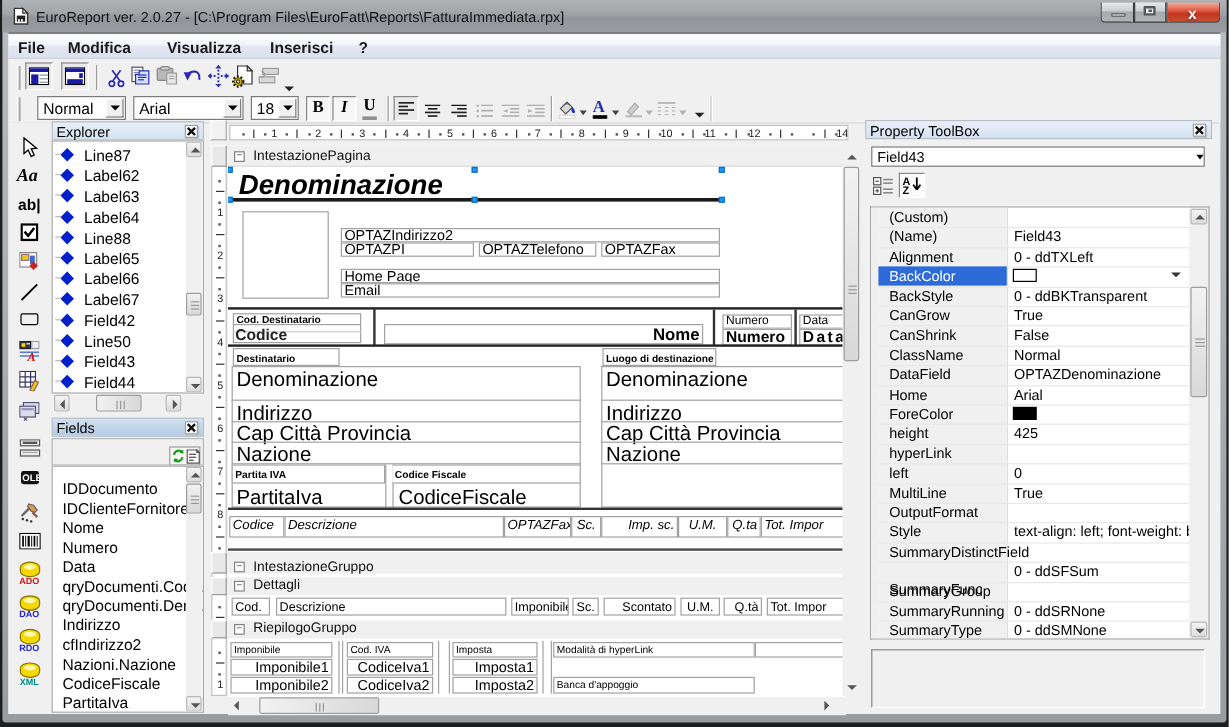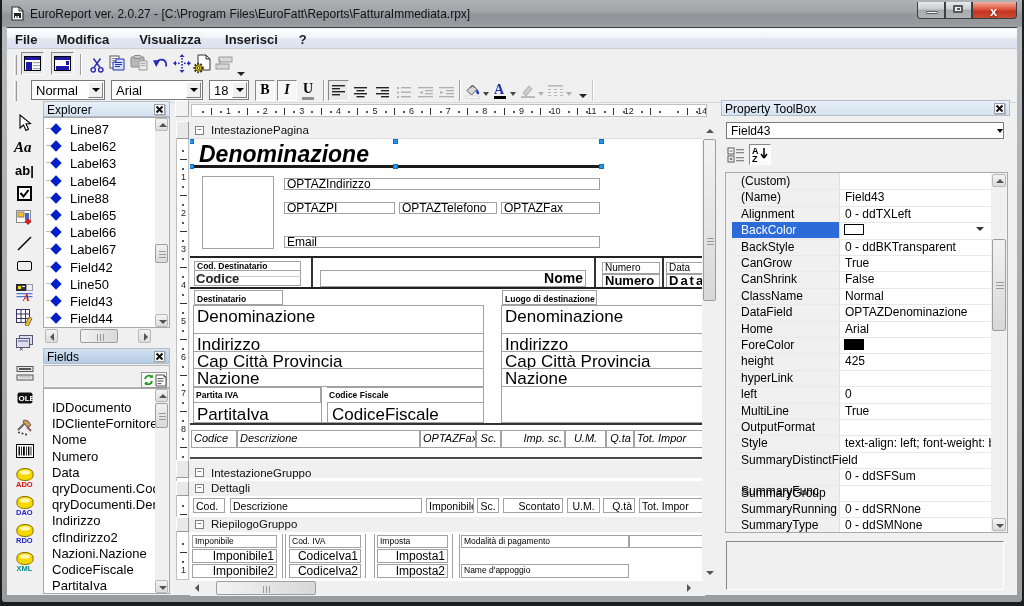--- a/index.html
+++ b/index.html
@@ -592,24 +592,25 @@
   <div class="a" style="left:0px;top:44px;width:412px;height:2.5px;background:#1a1a1a"></div>
   <div class="a" style="left:9px;top:19.5px;font:bold italic 23px 'Liberation Sans';color:#000">Denominazione</div>
   <div class="hdl" style="left:-1px;top:18px"></div>
       <div class="hdl" style="left:203px;top:18px"></div>
       <div class="hdl" style="left:409px;top:18px"></div>
   <div class="hdl" style="left:-1px;top:43px"></div>
       <div class="hdl" style="left:203px;top:43px"></div>
       <div class="hdl" style="left:409px;top:43px"></div>
 
   <div class="fld" style="left:12px;top:55px;width:72px;height:73px"></div>
-  <div class="fld" style="left:94px;top:57px;width:316px;height:12px;line-height:11px">OPTAZIndirizzo</div>
+  <div class="fld" style="left:94px;top:69px;width:316px;height:12px;line-height:11px">OPTAZIndirizzo2</div>
   <div class="fld" style="left:94px;top:81px;width:111px;height:12px;line-height:11px">OPTAZPI</div>
   <div class="fld" style="left:209px;top:81px;width:98px;height:12px;line-height:11px">OPTAZTelefono</div>
   <div class="fld" style="left:311px;top:81px;width:99px;height:12px;line-height:11px">OPTAZFax</div>
+  <div class="fld" style="left:94px;top:103px;width:316px;height:12px;line-height:11px">Home Page</div>
   <div class="fld" style="left:94px;top:115px;width:316px;height:12px;line-height:11px">Email</div>
 
   <div class="a" style="left:0;top:135px;width:515px;height:2px;background:#222"></div>
   <div class="lab" style="left:4px;top:140px;width:107px;height:10px;line-height:9px">Cod. Destinatario</div>
   <div class="fld" style="left:4px;top:149px;width:107px;height:16px"></div>
   <div class="h" style="left:4px;top:155px;width:107px;background:#ccc"></div>
   <div class="a" style="left:6px;top:150px;font:bold 13px 'Liberation Sans';color:#222">Codice</div>
   <div class="a" style="left:121px;top:136px;width:2px;height:31px;background:#333"></div>
   <div class="fld" style="left:130px;top:149px;width:266px;height:17px;font:bold 14px 'Liberation Sans';line-height:15px;text-align:right">Nome</div>
   <div class="a" style="left:404px;top:137px;width:2px;height:30px;background:#333"></div>
@@ -681,29 +682,29 @@
         <div style="position:absolute;left:448px;top:0;width:73px;height:15px;border:1px solid #a2a2a2;background:#fff;font-size:10.5px;padding:1px 2px 0 2px;text-align:left;white-space:nowrap;overflow:hidden">Tot. Impor</div>
       </div>
   <div class="bandhdr" style="left:0;top:396px;width:515px;height:15px">
         <span class="mb" style="top:3px">−</span>
         <span class="bt" style="top:1px">RiepilogoGruppo</span>
       </div>
 
   <div class="lab" style="left:2px;top:414px;width:85px;height:13px;font-weight:normal">Imponibile</div>
   <div class="lab" style="left:99px;top:414px;width:72px;height:13px;font-weight:normal">Cod. IVA</div>
   <div class="lab" style="left:187px;top:414px;width:71px;height:13px;font-weight:normal">Imposta</div>
-  <div class="lab" style="left:271px;top:414px;width:168px;height:13px;font-weight:normal">Modalità di pagamento</div>
+  <div class="lab" style="left:271px;top:414px;width:168px;height:13px;font-weight:normal">Modalità di hyperLink</div>
   <div class="lab" style="left:439px;top:414px;width:76px;height:13px"></div>
   <div class="fld" style="left:2px;top:428px;width:85px;height:14px;line-height:12px;text-align:right;font-size:12px">Imponibile1</div>
   <div class="fld" style="left:99px;top:428px;width:72px;height:14px;line-height:12px;text-align:right;font-size:12px">CodiceIva1</div>
   <div class="fld" style="left:187px;top:428px;width:71px;height:14px;line-height:12px;text-align:right;font-size:12px">Imposta1</div>
   <div class="fld" style="left:2px;top:443px;width:85px;height:14px;line-height:12px;text-align:right;font-size:12px">Imponibile2</div>
   <div class="fld" style="left:99px;top:443px;width:72px;height:14px;line-height:12px;text-align:right;font-size:12px">CodiceIva2</div>
   <div class="fld" style="left:187px;top:443px;width:71px;height:14px;line-height:12px;text-align:right;font-size:12px">Imposta2</div>
-  <div class="lab" style="left:271px;top:443px;width:168px;height:14px;font-weight:normal">Name d'appoggio</div>
+  <div class="lab" style="left:271px;top:443px;width:168px;height:14px;font-weight:normal">Banca d'appoggio</div>
   <div class="v" style="left:92px;top:413px;height:44px"></div>
       <div class="v" style="left:95px;top:413px;height:44px"></div>
   <div class="v" style="left:175px;top:413px;height:44px"></div>
       <div class="v" style="left:184px;top:413px;height:44px"></div>
   <div class="v" style="left:262px;top:413px;height:44px"></div>
       <div class="v" style="left:269px;top:413px;height:44px"></div>
  </div>
 
  <div class="a" style="left:1px;top:21px;width:13px;height:18px;background:#e8e8e8;border:1px solid #999;border-top-color:#fff;border-left-color:#fff"></div>
  <div class="a" style="left:1px;top:381px;width:13px;height:15px;background:#e8e8e8;border:1px solid #999;border-top-color:#fff;border-left-color:#fff"></div>

